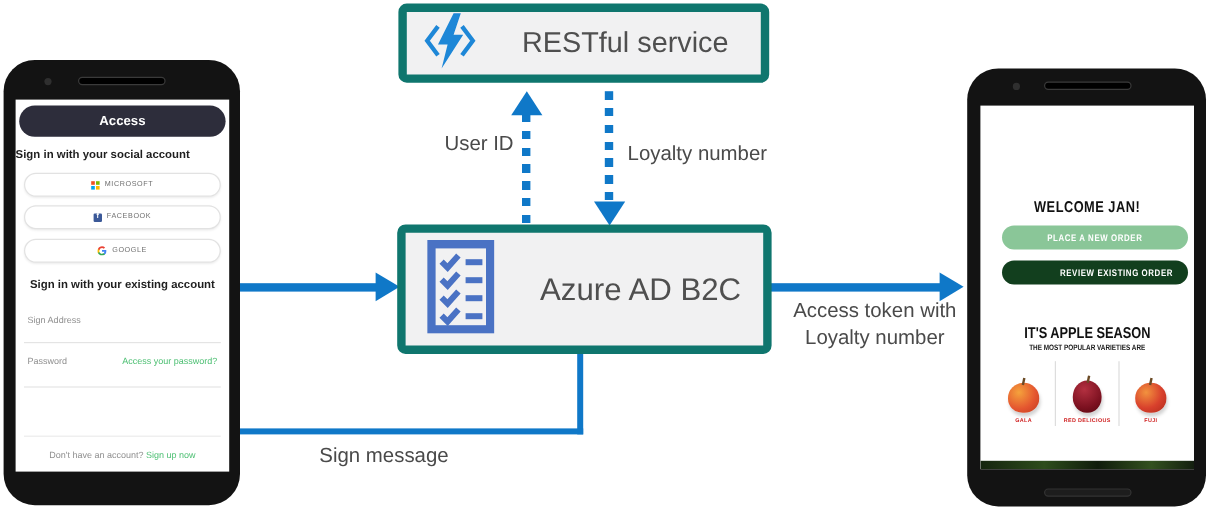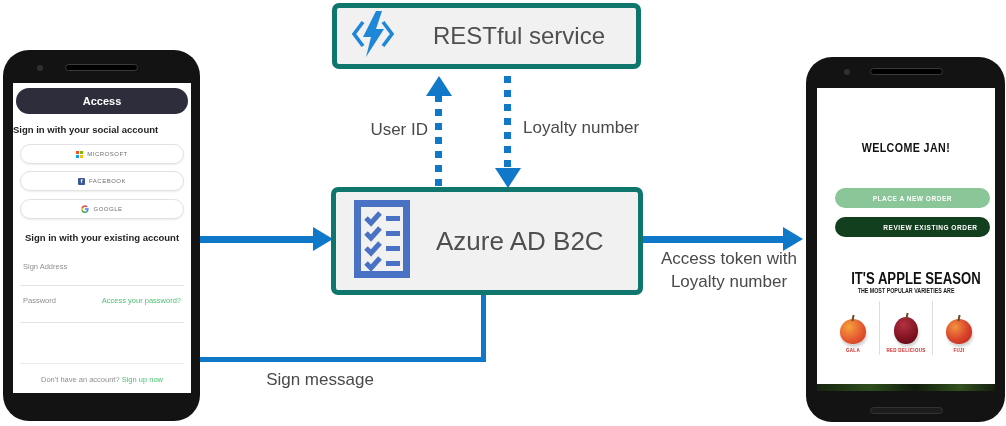--- a/index.html
+++ b/index.html
@@ -1,26 +1,26 @@
 <!DOCTYPE html>
 <html><head>
 <meta charset="utf-8">
 <style>
   * { margin:0; padding:0; box-sizing:border-box; }
   body { background:#fff; font-family:"Liberation Sans","DejaVu Sans",sans-serif; }
   #canvas { position:relative; width:1006px; height:426px; background:#fff; overflow:hidden; }
 
   
-  .diagbox { position:absolute; background:#f1f1f2; border:5px solid #0f766e; border-radius:7px;
+  .diagbox { position:absolute; background:#f1f1f2; border:7px solid #0f766e; border-radius:7px;
              display:flex; align-items:center; z-index:2; }
   .restful-box { left:332px; top:3px; width:309px; height:66px; padding-left:14px; gap:38px; }
   .azure-box   { left:331px; top:187px; width:312px; height:108px; padding-left:18px; gap:26px; }
   .diag-label  { color:#4f4f4f; }
   .restful-box .diag-label { font-size:24px; }
-  .azure-box   .diag-label { font-size:26px; }
+  .azure-box   .diag-label { font-size:26px;margin-left:12px; }
 
   
   .arrow, .ahead { position:absolute; z-index:1; }
   .dotted-v { width:7px; background:repeating-linear-gradient(to bottom,#0f78c8 0 7px,transparent 7px 14px); }
   .solid-h  { height:7px; background:#0f78c8; }
   .head-up    { width:0; height:0; border-left:13px solid transparent; border-right:13px solid transparent; border-bottom:20px solid #0f78c8; }
   .head-down  { width:0; height:0; border-left:13px solid transparent; border-right:13px solid transparent; border-top:20px solid #0f78c8; }
   .head-right { width:0; height:0; border-top:12px solid transparent; border-bottom:12px solid transparent; border-left:20px solid #0f78c8; }
   .err-v { position:absolute; left:481px; top:295px; width:5px; height:67px; background:#0f78c8; z-index:1; }
   .err-h { position:absolute; left:198px; top:357px; width:288px; height:5px; background:#0f78c8; z-index:1; }
@@ -60,29 +60,29 @@
   .forgot { position:absolute; right:10px; top:213px; font-size:7.5px; color:#4cbf72; }
   .signin-btn { position:absolute; left:7px; top:251px; width:164px; height:22px; border-radius:11px;
                 background:#51c16e; color:#fff; font-size:8px; font-weight:bold; letter-spacing:1.2px;
                 display:flex; align-items:center; justify-content:center; border:none; }
   .divider { position:absolute; left:7px; top:280px; width:164px; height:1px; background:#ececec; }
   .signup-row { position:absolute; top:292px; left:0; width:100%; text-align:center; font-size:7.5px; color:#8f8f8f; }
   .signup-row .link { color:#4cbf72; }
 
   
   .cond { display:inline-block; transform:scaleX(.82); transform-origin:center; white-space:nowrap; }
-  .welcome { position:absolute; top:52px; left:0; width:100%; text-align:center;
+  .welcome { position:absolute; top:77px; left:0; width:100%; text-align:center;
              font-size:13px; font-weight:bold; color:#111; letter-spacing:.5px; }
   .order-btn { position:absolute; left:18px; width:155px; height:20px; border-radius:11px; border:none;
                color:#fff; font-size:8px; font-weight:bold; letter-spacing:.6px;
                display:flex; align-items:center; justify-content:center; }
   .btn-light { top:100px; background:#8ac698; }
   .btn-dark  { top:129px; background:#123f1e;padding-left:36px; }
-  .season-head { position:absolute; top:182px; left:0; width:100%; text-align:right;
-                 font-size:16px; font-weight:bold; color:#111;text-decoration:underline; }
+  .season-head { position:absolute; top:182px; left:0; width:100%; text-align:center;
+                 font-size:13px; font-weight:bold; color:#111;text-decoration:underline; }
   .season-sub  { position:absolute; top:199px; left:0; width:100%; text-align:center;
                  font-size:6.5px; font-weight:bold; color:#1a1a1a; }
   .apple-row { position:absolute; top:213px; left:10px; width:158px; height:54px; display:flex; }
   .apple-col { flex:1; display:flex; flex-direction:column; align-items:center; justify-content:flex-end;
                gap:4px; padding-bottom:2px; }
   .apple-col + .apple-col { border-left:1px solid #ddd; }
   .apple-name { font-size:4.5px; font-weight:bold; color:#cf1f1f; letter-spacing:.3px; }
   .apple { width:26px; height:25px; border-radius:50% 50% 47% 47%; position:relative;
            box-shadow:1px 3px 3px rgba(0,0,0,.18); }
   .apple::before { content:""; position:absolute; top:-4px; left:12px; width:2px; height:6px;
@@ -106,21 +106,21 @@
 
   <div class="arrow solid-h" style="left:200px; top:236px; width:118px;"></div>
   <div class="ahead head-right" style="left:313px; top:227px;"></div>
 
   <div class="arrow solid-h" style="left:642px; top:236px; width:144px;"></div>
   <div class="ahead head-right" style="left:783px; top:227px;"></div>
 
   <div class="err-v"></div>
   <div class="err-h"></div>
 
-  <div class="flow-label" style="left:340px; top:120px; width:88px; text-align:right;">User ID</div>
+  <div class="flow-label" style="left:340px; top:110px; width:88px; text-align:right;">User ID</div>
   <div class="flow-label" style="left:523px; top:118px;">Loyalty number</div>
   <div class="flow-label" style="left:648px; top:247px; width:162px; text-align:center; line-height:23px;">
     <span>Access token with</span><br>
     <span>Loyalty number</span>
   </div>
   <div class="flow-label" style="left:240px; top:370px; width:160px; text-align:center;">Sign message</div>
 
   <div class="diagbox restful-box">
     <span>
       <svg width="44" height="48" viewBox="0 0 44 48">

